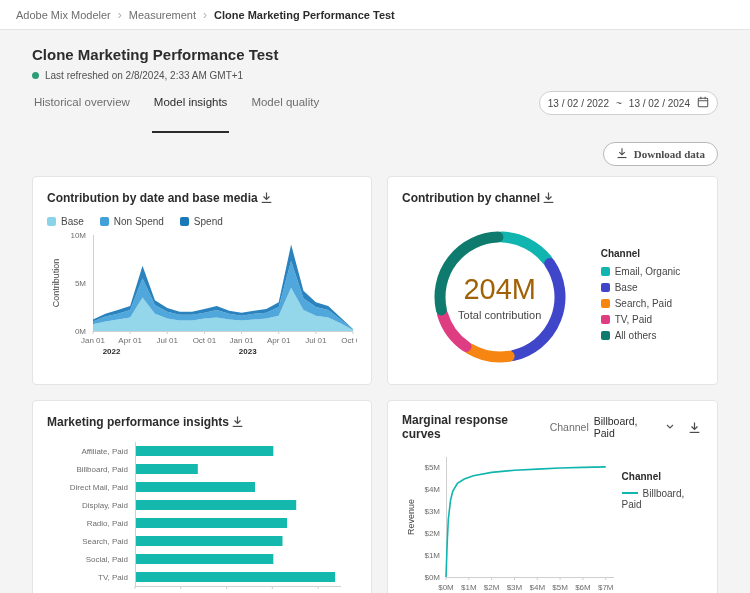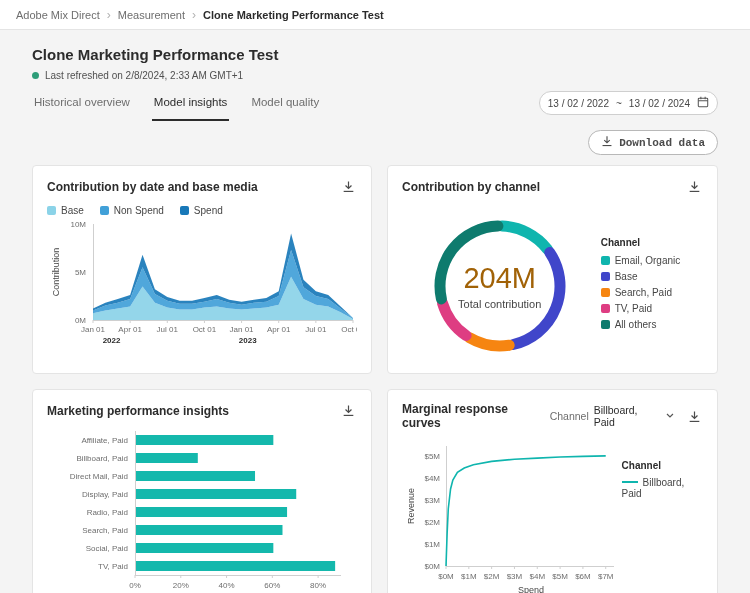--- a/index.html
+++ b/index.html
@@ -10,26 +10,26 @@
   .topbar .current{font-weight:bold;color:#2c2c2c}
   .chev{color:#b3b3b3;font-size:12px;line-height:1}
   .content{padding:8px 32px 0}
   h1{font-size:15px;font-weight:bold;margin:8px 0 7px}
   .refresh-row{display:flex;align-items:center;gap:6px;font-size:10px;color:#505050}
   .dot{width:7px;height:7px;border-radius:50%}
   .tabs-row{display:flex;justify-content:space-between;margin-top:10px}
   .tabs{display:flex;gap:20px}
   .tab{font-size:11.5px;color:#6e6e6e;padding:5px 2px 7px;cursor:pointer;border-bottom:2px solid transparent}
   .tab.active{color:#2c2c2c;font-weight:normal;border-bottom:2px solid #2c2c2c}
-  .date-range{display:flex;align-items:center;gap:7px;background:#fff;border:1px solid #cfcfcf;border-radius:12px;padding:4px 8px;font-size:10px;color:#464646;margin-bottom:6px;cursor:pointer}
+  .date-range{display:flex;align-items:center;gap:7px;background:#fff;border:1px solid #cfcfcf;border-radius:12px;padding:4px 8px;font-size:10px;color:#464646;margin-bottom:18px;cursor:pointer}
   .download-row{display:flex;justify-content:flex-end;margin:9px 0 10px}
-  .btn{display:flex;align-items:center;gap:6px;background:#fff;border:1px solid #b8b8b8;border-radius:14px;padding:4px 12px;font-size:11px;font-weight:bold;color:#4b4b4b;font-family:Liberation Mono, monospace;cursor:pointer}
+  .btn{display:flex;align-items:center;gap:6px;background:#fff;border:1px solid #b8b8b8;border-radius:14px;padding:4px 12px;font-size:11px;font-weight:bold;color:#4b4b4b;font-family:Liberation Serif, serif;cursor:pointer}
   .grid{display:grid;grid-template-columns:1fr 1fr;gap:15px}
   .card{background:#fff;border:1px solid #e4e4e4;border-radius:4px;padding:12px 14px}
-  .card-head{display:flex;justify-content:space-between;align-items:center}
+  .card-head{display:flex;align-items:center}
   .card-head h2{font-size:12px;font-weight:bold}
   .head-right{display:flex;align-items:center;gap:12px}
   .icon-btn{background:none;border:none;cursor:pointer;padding:2px;color:#4b4b4b;display:flex;align-items:center}
   .legend{display:flex;gap:16px;margin:10px 0 2px;font-size:10px;color:#464646;align-items:center}
   .swatch{width:9px;height:9px;border-radius:2px;display:inline-block;margin-right:5px;vertical-align:-1px}
   svg text{font-family:"Liberation Sans",sans-serif}
   .tick{font-size:8px;fill:#6e6e6e}
   .year{font-weight:bold;fill:#2c2c2c;font-size:8px}
   .axis-label{font-size:9px;fill:#464646}
   .donut-wrap{display:flex;align-items:center;justify-content:center;gap:26px;margin-top:16px}
@@ -46,21 +46,21 @@
   .line-legend{font-size:10px;color:#464646;margin-top:22px}
   .line-legend .lt{font-weight:bold;color:#2c2c2c;margin-bottom:6px}
   .line-swatch{width:16px;height:2px;display:inline-block;margin-right:5px;vertical-align:3px}
 </style>
 </head>
 <body>
 
 <div class="page">
 
   <header class="topbar">
-    <span class="crumb">Adobe Mix Direct</span>
+    <span class="crumb">Adobe Mix Modeler</span>
     <span class="chev">›</span>
     <span class="crumb">Measurement</span>
     <span class="chev">›</span>
     <span class="crumb current">Clone Marketing Performance Test</span>
   </header>
 
   <div class="content">
     <h1>Clone Marketing Performance Test</h1>
 
     <div class="refresh-row">

